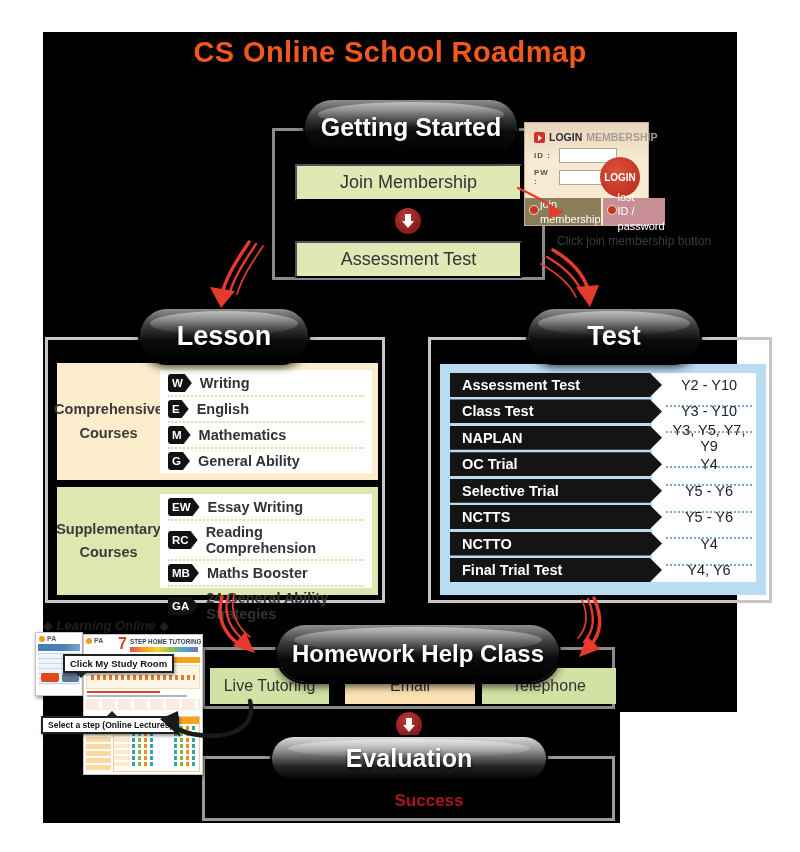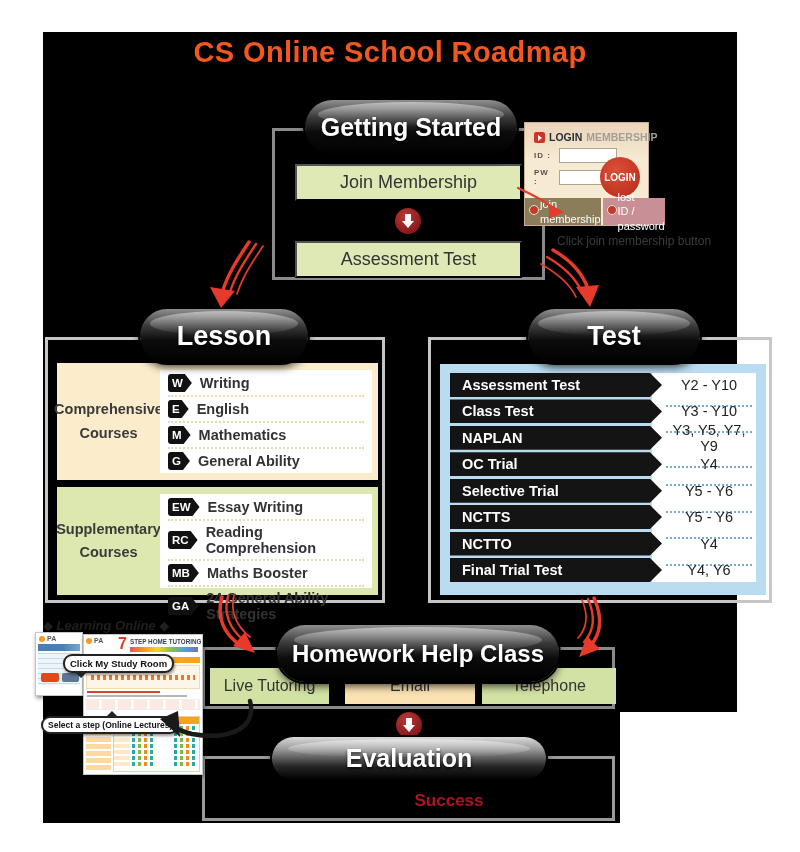--- a/index.html
+++ b/index.html
@@ -102,21 +102,21 @@
   .test-row:not(:last-child) .test-years::after { content:""; position:absolute; left:4px; right:4px;
                bottom:-14px; border-bottom:2px dotted #74a9d6; }
 
   
   .hw-btn { position:absolute; top:668px; height:36px; display:flex; align-items:center; justify-content:center;
             font-size:16px; color:#333; z-index:4; border:none; }
   #hw-live  { left:210px; width:119px; background:#d2e1a4; }
   #hw-email { left:345px; width:130px; background:#fbe2b2; }
   #hw-tel   { left:482px; width:134px; background:#d2e1a4; }
 
-  #success { position:absolute; left:210px; top:791px; width:478px; text-align:center;
+  #success { position:absolute; left:190px; top:791px; width:478px; text-align:center;
              color:#ad1420; font-weight:bold; font-size:17px; z-index:4; }
 
   
   #inset { position:absolute; left:35px; top:618px; width:170px; height:174px; z-index:6; }
   .inset-heading { position:absolute; left:8px; top:0; color:#1f1f1f; font-weight:bold;
                    font-style:italic; font-size:13px; white-space:nowrap; }
   .mini-card { position:absolute; background:#fff; border:1px solid #c5c5c5; box-shadow:1px 2px 4px rgba(0,0,0,.45); }
   #mini-small { left:0; top:14px; width:48px; height:64px; }
   .pa-row { display:flex; align-items:center; gap:2px; padding:2px 0 0 3px; }
   .pa-dot { width:6px; height:6px; border-radius:50%; background:#f59a1e; flex:0 0 auto; }
@@ -144,21 +144,21 @@
               border-top:1px solid #eee; border-bottom:1px solid #eee; }
   .mm-leftcol { position:absolute; left:2px; bottom:2px; width:25px; height:56px;
                 background:repeating-linear-gradient(180deg,#fcd9a0 0 5px,#fff 5px 7px); }
   .mm-table { position:absolute; left:29px; right:2px; bottom:2px; height:56px; border:1px solid #eccf96; }
   .mmt-head { height:7px; background:#f6a41f; }
   .mmt-row { height:4px; margin-top:2px;
              background:linear-gradient(90deg,#fde9c8 0 16px, transparent 16px),
                         repeating-linear-gradient(90deg, transparent 0 18px, #2aa9a2 18px 21px,
                           transparent 21px 24px, #7cb93e 24px 27px, transparent 27px 30px,
                           #f08c1e 30px 33px, transparent 33px 36px, #2aa9a2 36px 39px, transparent 39px 42px); }
-  .tooltip { position:absolute; background:#fff; border:2px solid #222; border-radius:9px;
+  .tooltip { position:absolute; background:#fff; border:2px solid #222; border-radius:0;
              font-weight:bold; color:#111; white-space:nowrap; padding:2px 5px;
              box-shadow:1px 2px 3px rgba(0,0,0,.4); z-index:7; }
   #tt1 { left:28px; top:36px; font-size:9.5px; }
   #tt1::after { content:""; position:absolute; left:9px; bottom:-7px; border:7px solid transparent;
                 border-top-color:#222; border-bottom:0; }
   #tt2 { left:6px; top:98px; font-size:8.5px; }
   #tt2::after { content:""; position:absolute; left:62px; top:-7px; border:7px solid transparent;
                 border-bottom-color:#222; border-top:0; }
 
   .arrows { position:absolute; left:0; top:0; z-index:8; pointer-events:none; }

